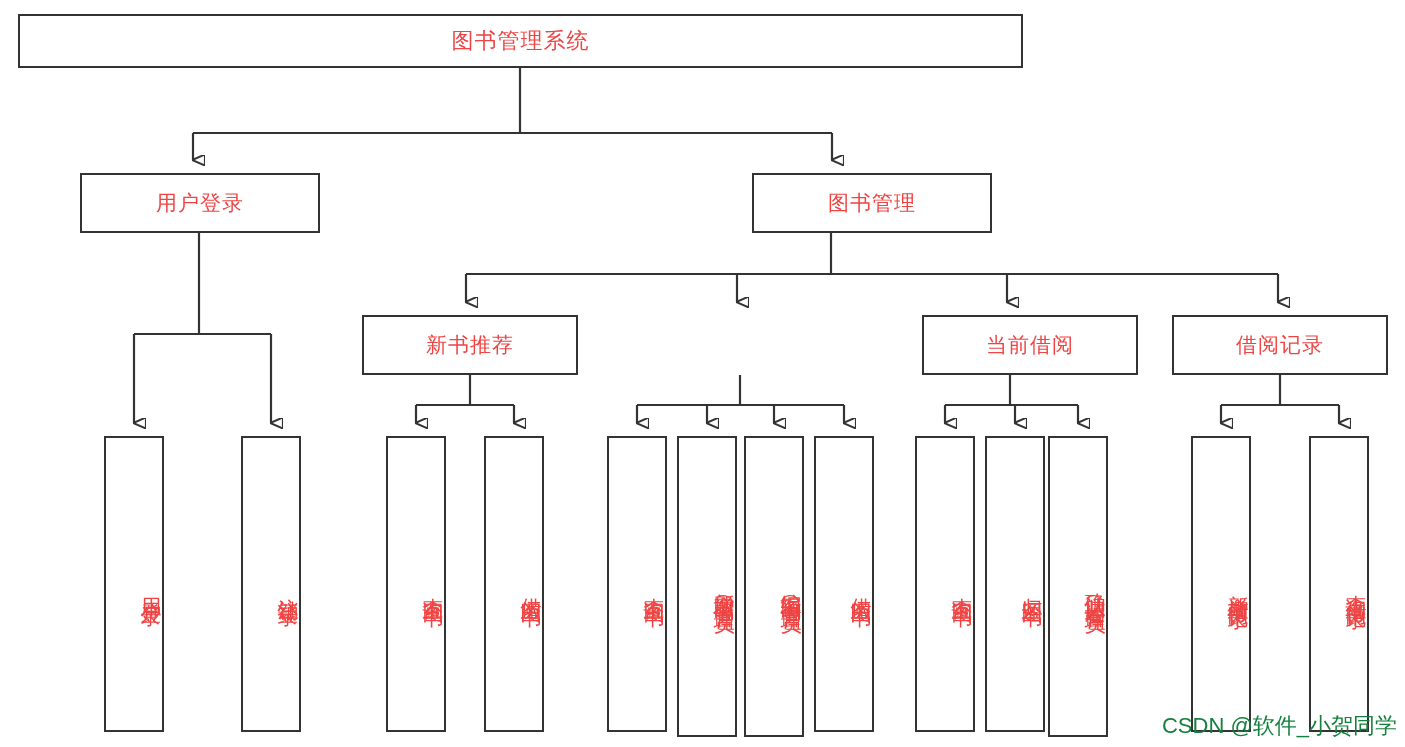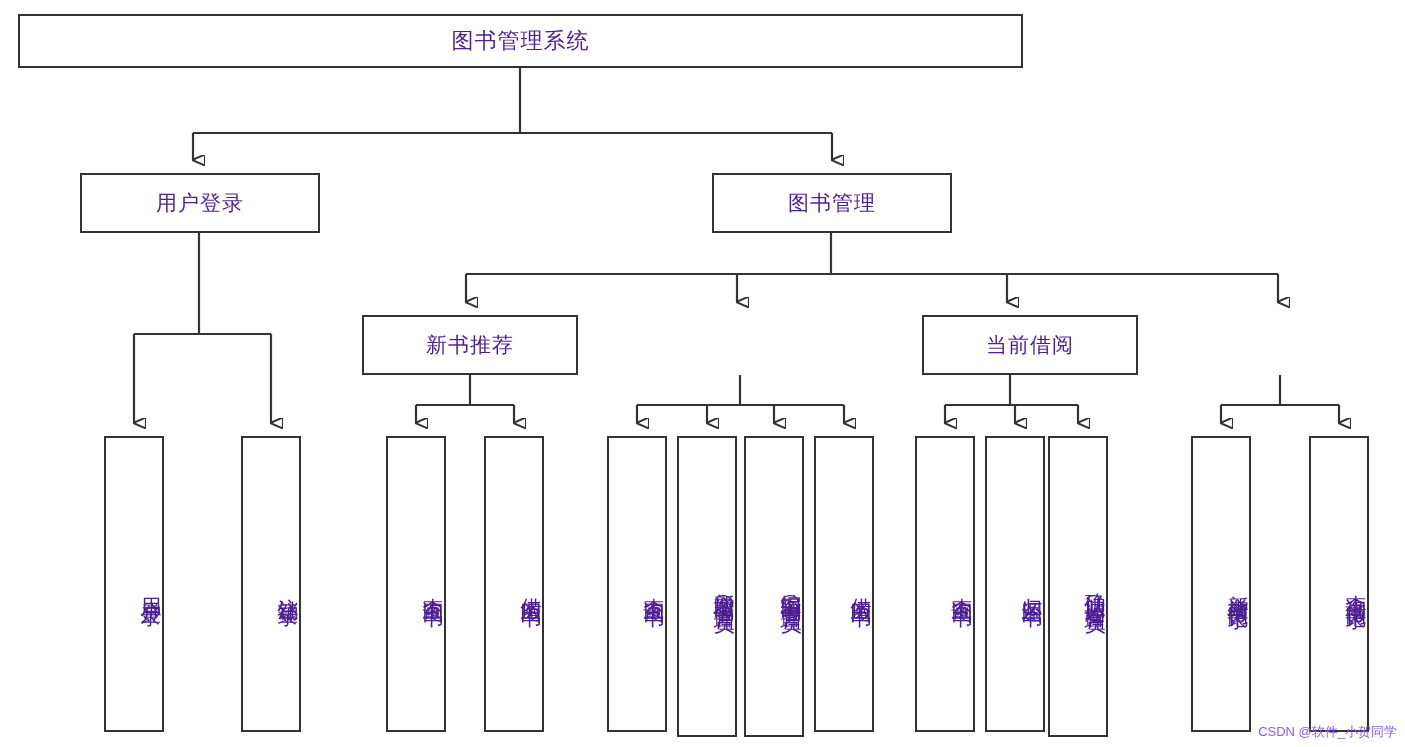--- a/index.html
+++ b/index.html
@@ -18,21 +18,21 @@
     overflow: hidden;
   }
   .node {
     position: absolute;
     box-sizing: border-box;
     border: 2px solid #333333;
     background: #ffffff;
     display: flex;
     align-items: center;
     justify-content: center;
-    color: #4c1d95;
+    color: #ef4444;
   }
   .node.horiz {
     font-size: 21px;
     letter-spacing: 1px;
   }
   .node.vert {
     writing-mode: vertical-rl;
     text-orientation: upright;
     font-size: 21px;
     letter-spacing: 3px;
@@ -59,22 +59,22 @@
   }
   svg.links line, svg.links path {
     stroke: #333333;
     stroke-width: 2.2;
     fill: none;
   }
   .watermark {
     position: absolute;
     right: 8px;
     bottom: 6px;
-    font-size: 13px;
-    color: #8b5cf6;
+    font-size: 22px;
+    color: #15803d;
     white-space: nowrap;
   }
 </style>
 </head>
 <body>
 
 <div id="canvas">
 
   <svg class="links" viewBox="0 0 1405 747">
     <defs>
@@ -124,29 +124,32 @@
     <line x1="1339" y1="405" x2="1339" y2="423" marker-end="url(#arrow)"></line>
   </svg>
 
   <div class="node horiz root" style="left:18px; top:14px; width:1005px; height:54px;">
     <span>图书管理系统</span>
   </div>
 
   <div class="node horiz" style="left:80px; top:173px; width:240px; height:60px;">
     <span>用户登录</span>
   </div>
-  <div class="node horiz" style="left:712px; top:173px; width:240px; height:60px;">
+  <div class="node horiz" style="left:752px; top:173px; width:240px; height:60px;">
     <span>图书管理</span>
   </div>
 
   <div class="node horiz" style="left:362px; top:315px; width:216px; height:60px;">
     <span>新书推荐</span>
   </div>
   <div class="node horiz" style="left:922px; top:315px; width:216px; height:60px;">
     <span>当前借阅</span>
+  </div>
+  <div class="node horiz" style="left:1172px; top:315px; width:216px; height:60px;">
+    <span>借阅记录</span>
   </div>
 
   <div class="node vert" style="left:104px; top:436px; width:60px; height:296px;">
     <span>用户登录</span>
   </div>
   <div class="node vert" style="left:241px; top:436px; width:60px; height:296px;">
     <span>注销登录</span>
   </div>
 
   <div class="node vert" style="left:386px; top:436px; width:60px; height:296px;">

